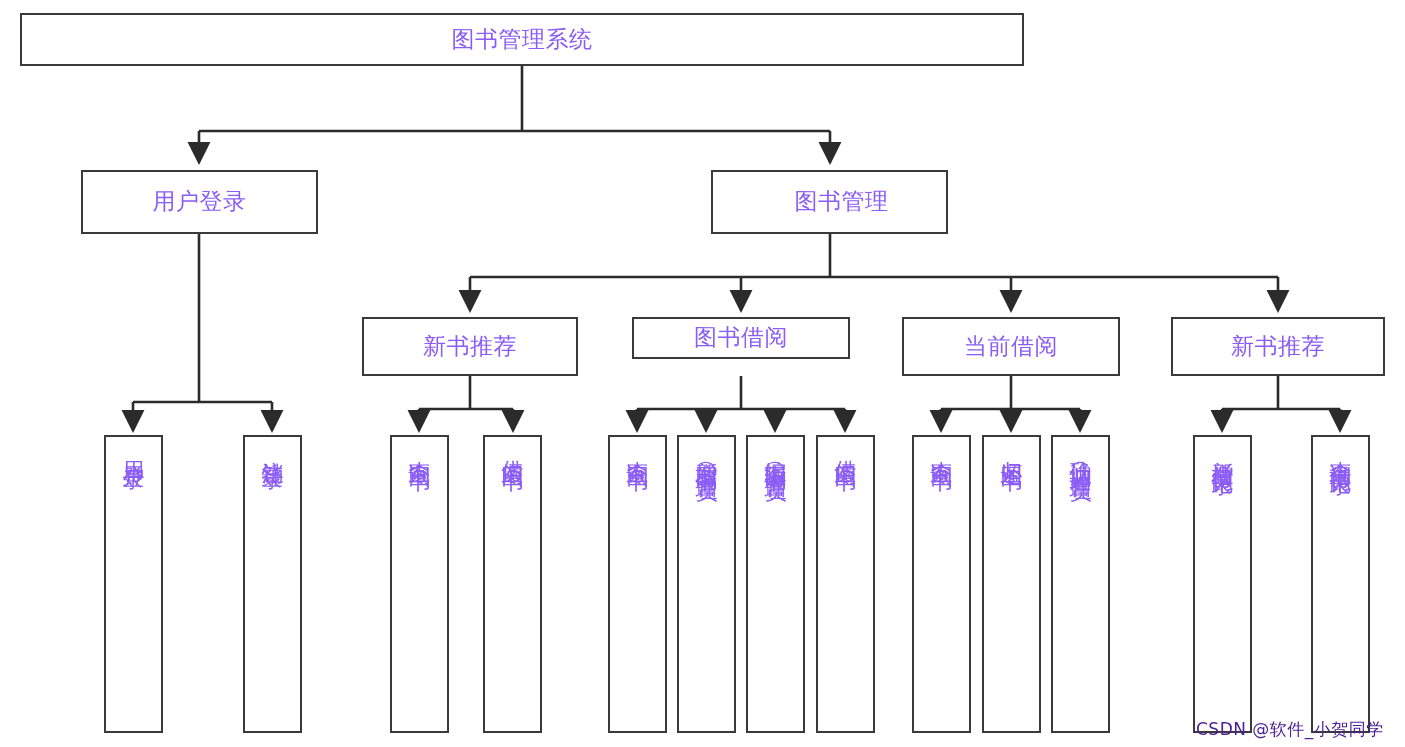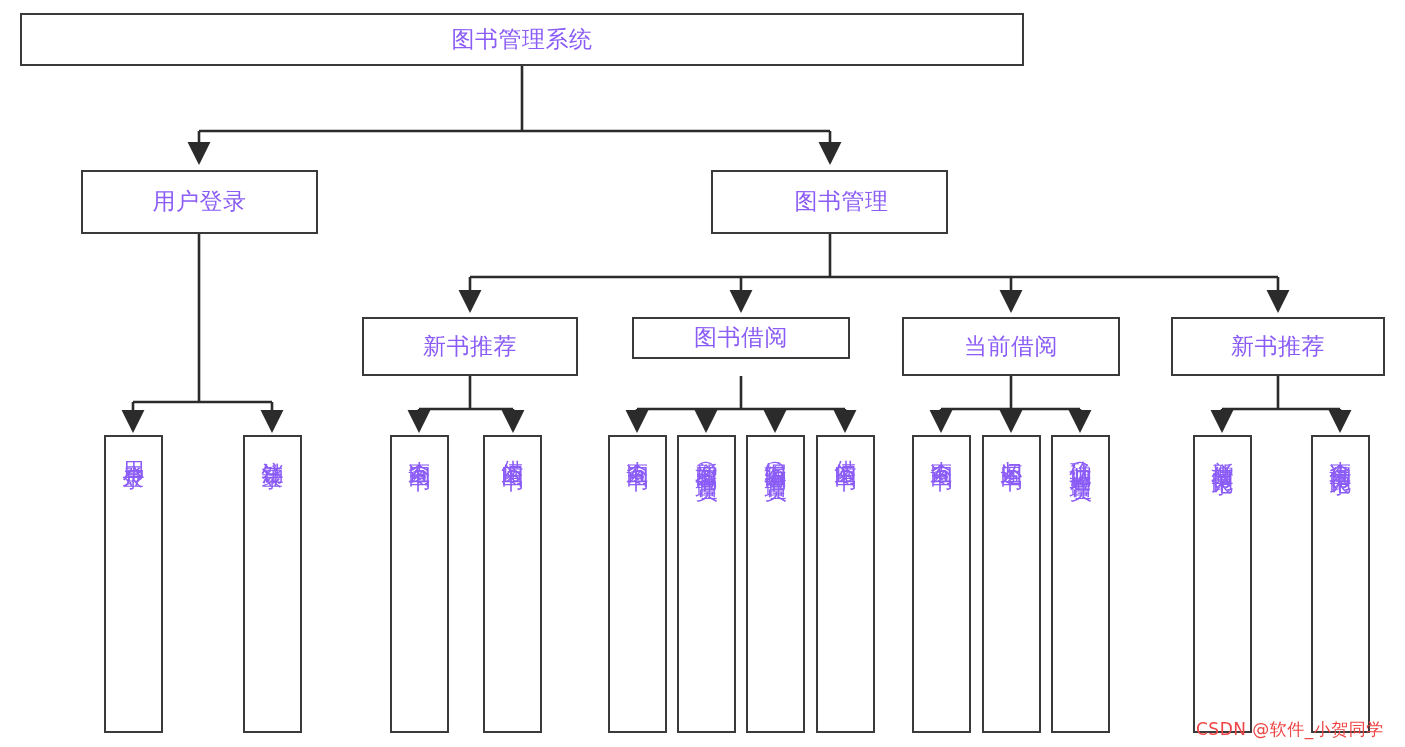--- a/index.html
+++ b/index.html
@@ -59,21 +59,21 @@
   }
   .node.v .lbl {
     writing-mode: vertical-rl;
     text-orientation: upright;
     font-size: 22px;
     letter-spacing: 3px;
     line-height: 1;
   }
   .watermark {
     position: absolute;
-    color: #ef4444;
+    color: #4c1d95;
     font-size: 17px;
     white-space: nowrap;
     z-index: 5;
     letter-spacing: 0.5px;
   }
 </style>
 </head>
 <body>
 
 <div id="canvas">

